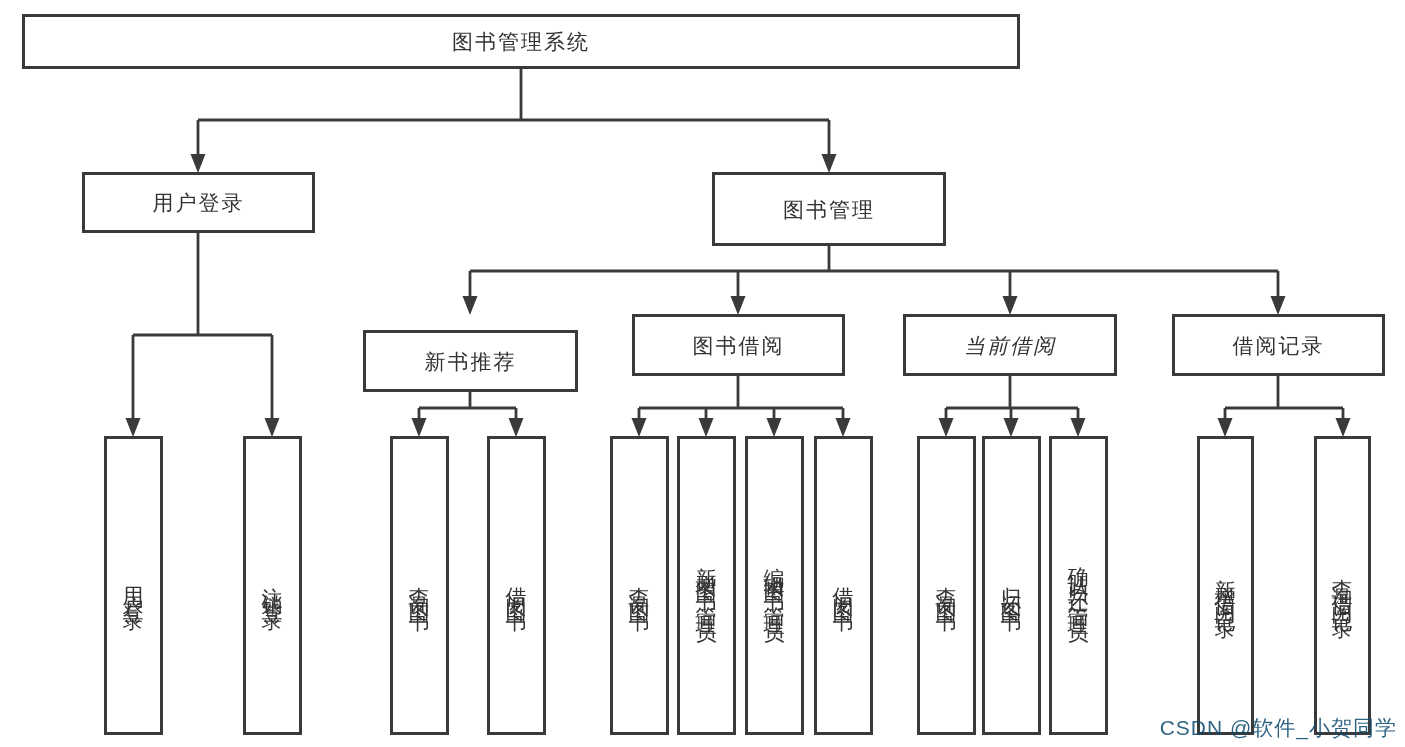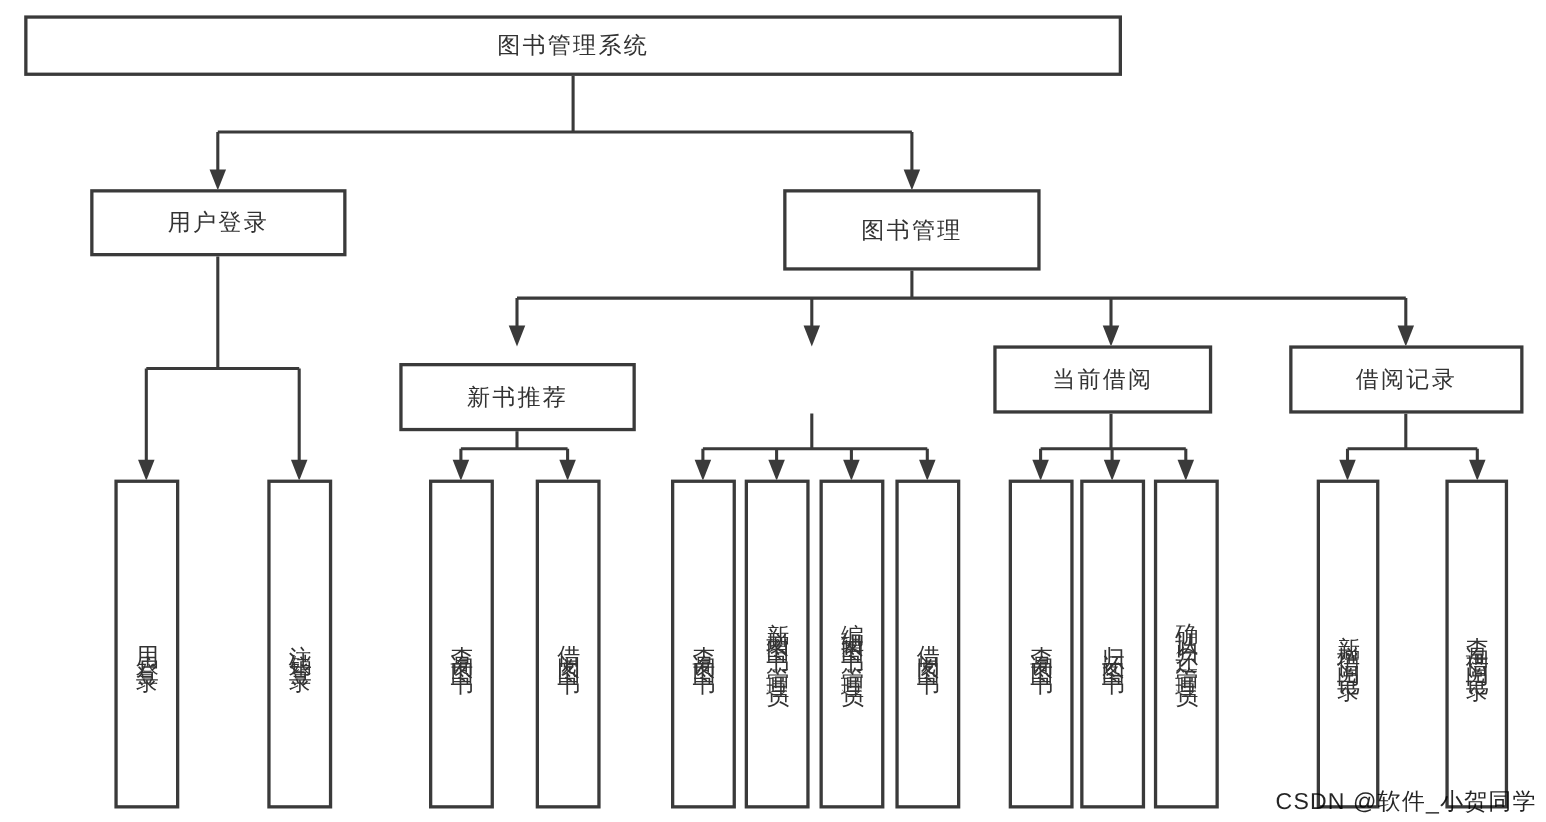--- a/index.html
+++ b/index.html
@@ -37,42 +37,42 @@
     letter-spacing: 8px;
   }
   
   .n-root        { left: 22px;   top: 14px;  width: 998px; height: 55px; }
   
   .n-user-login  { left: 82px;   top: 172px; width: 233px; height: 61px; }
   .n-book-mgmt   { left: 712px;  top: 172px; width: 234px; height: 74px; }
   
   .n-new-rec     { left: 363px;  top: 314px; width: 215px; height: 62px; margin-top: 16px; }
   .n-borrow      { left: 632px;  top: 314px; width: 213px; height: 62px; }
-  .n-current     { left: 903px;  top: 314px; width: 199px; height: 62px; }
+  .n-current     { left: 903px;  top: 314px; width: 214px; height: 62px; font-style: italic; }
   .n-records     { left: 1172px; top: 314px; width: 213px; height: 62px; }
   
   .leaf          { top: 436px; width: 59px; height: 299px; }
   .l-1  { left: 104px; }
   .l-2  { left: 243px; }
   .l-3  { left: 390px; }
   .l-4  { left: 487px; }
   .l-5  { left: 610px; }
   .l-6  { left: 677px; }
   .l-7  { left: 745px; }
   .l-8  { left: 814px; }
   .l-9  { left: 917px; }
   .l-10 { left: 982px; }
   .l-11 { left: 1049px; }
   .l-12 { left: 1197px; width: 57px; }
   .l-13 { left: 1314px; width: 57px; }
   .watermark {
     position: absolute;
     right: 8px;
     bottom: 5px;
-    color: #000000;
+    color: #0c4a6e;
     font-size: 21px;
     letter-spacing: 1px;
     z-index: 5;
     opacity: 0.85;
     margin-left: 12px;
   }
 </style>
 </head>
 <body>
 
@@ -117,20 +117,21 @@
       <polygon points="1335.5,418 1350.5,418 1343,437"></polygon>
     </g>
   </svg>
 
   <div class="box h-box n-root">图书管理系统</div>
 
   <div class="box h-box n-user-login">用户登录</div>
   <div class="box h-box n-book-mgmt">图书管理</div>
 
   <div class="box h-box n-new-rec">新书推荐</div>
+  <div class="box h-box n-borrow">图书借阅</div>
   <div class="box h-box n-current">当前借阅</div>
   <div class="box h-box n-records">借阅记录</div>
 
   <div class="box v-box leaf l-1">用户登录</div>
   <div class="box v-box leaf l-2">注销登录</div>
 
   <div class="box v-box leaf l-3">查询图书</div>
   <div class="box v-box leaf l-4">借阅图书</div>
 
   <div class="box v-box leaf l-5">查询图书</div>

